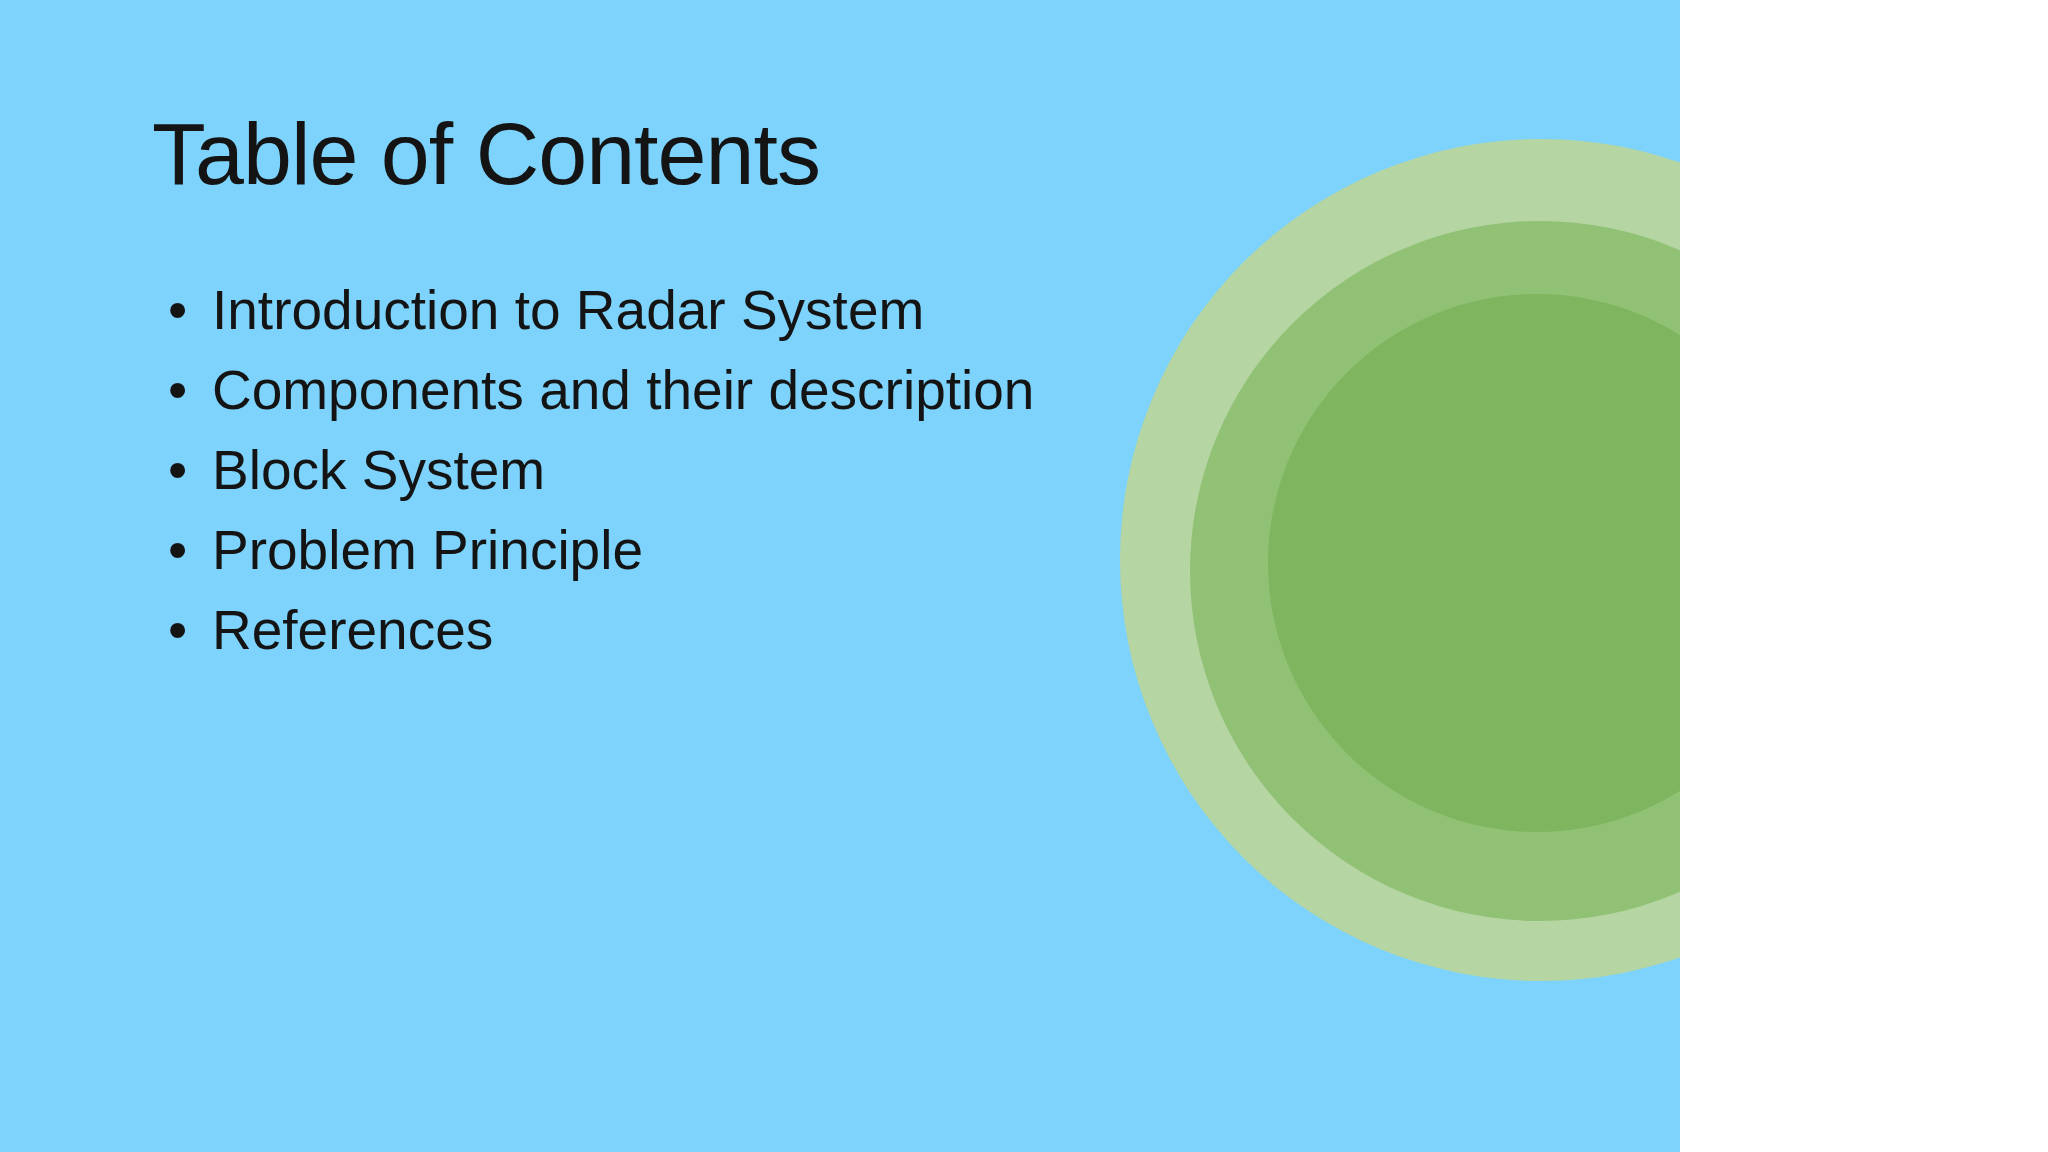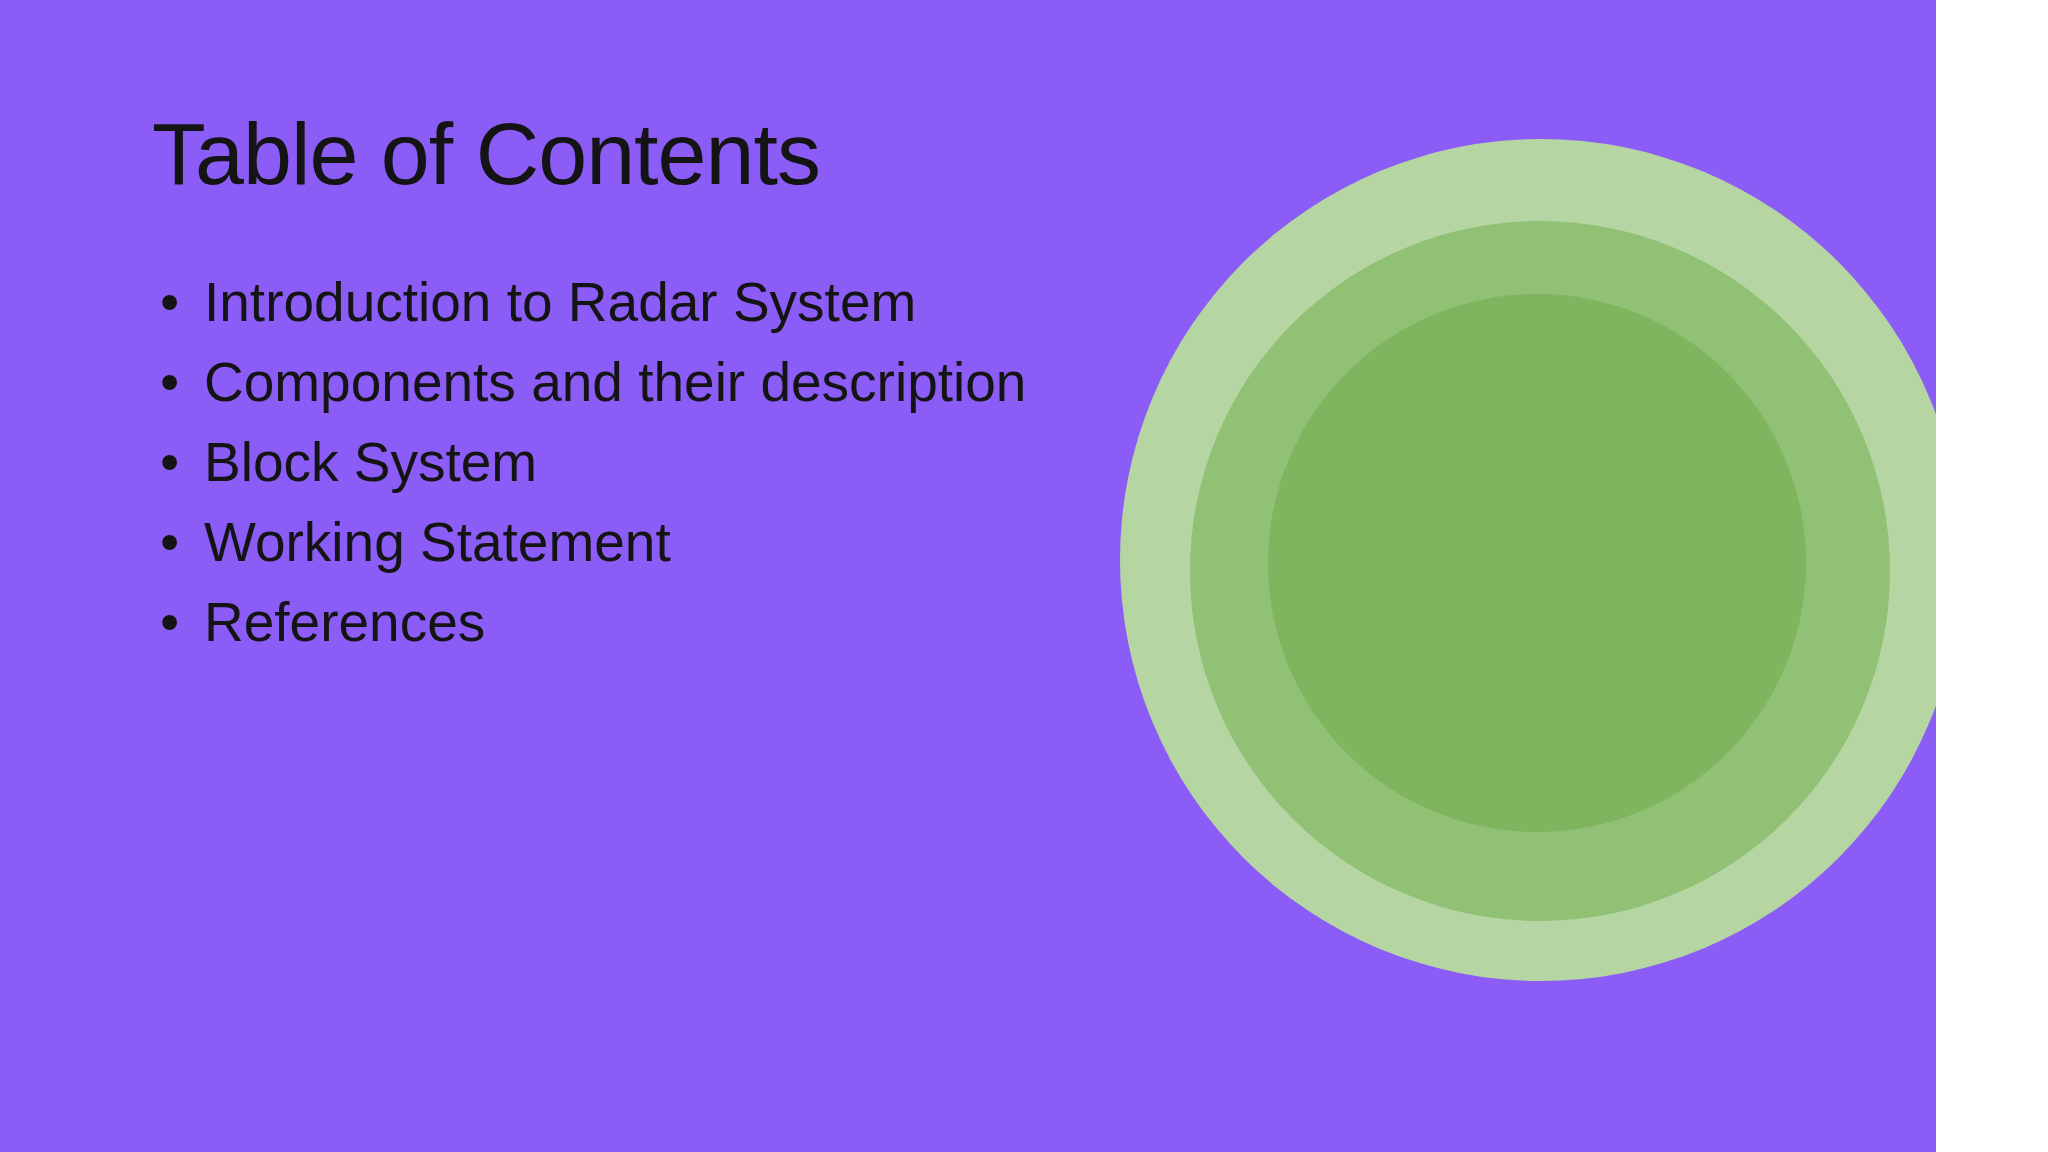--- a/index.html
+++ b/index.html
@@ -2,43 +2,43 @@
 <html><head>
 <meta charset="utf-8">
 <style>
   html, body {
     margin: 0;
     padding: 0;
     background: #ffffff;
   }
   .slide {
     position: relative;
-    width: 1936px;
+    width: 1680px;
     height: 1152px;
-    background: #8b5cf6;
+    background: #7dd3fc;
     overflow: hidden;
     font-family: "Liberation Sans", sans-serif;
   }
   .title {
     position: absolute;
     left: 152px;
     top: 108px;
     margin: 0;
     font-size: 88px;
     font-weight: 400;
     letter-spacing: -1px;
     color: #141414;
     white-space: nowrap;
     line-height: 1.05;
   }
   .toc-list {
     position: absolute;
     left: 156px;
     top: 258px;
-    margin: 4px;
+    margin: 12px;
     padding: 0;
     list-style: none;
     font-size: 55px;
     color: #141414;
   }
   .toc-list li {
     height: 80px;
     line-height: 80px;
     white-space: nowrap;
   }
@@ -81,21 +81,21 @@
     <li>
       <span class="bullet-glyph">•</span><span>Introduction to Radar System</span>
     </li>
     <li>
       <span class="bullet-glyph">•</span><span>Components and their description</span>
     </li>
     <li>
       <span class="bullet-glyph">•</span><span>Block System</span>
     </li>
     <li>
-      <span class="bullet-glyph">•</span><span>Working Statement</span>
+      <span class="bullet-glyph">•</span><span>Problem Principle</span>
     </li>
     <li>
       <span class="bullet-glyph">•</span><span>References</span>
     </li>
   </ul>
 
   <div class="circle circle-outer" style="background-color: rgb(181, 213, 162);"></div>
   <div class="circle circle-middle" style="background-color: rgb(144, 193, 117);"></div>
   <div class="circle circle-inner" style="background-color: rgb(126, 181, 94);"></div>
 

